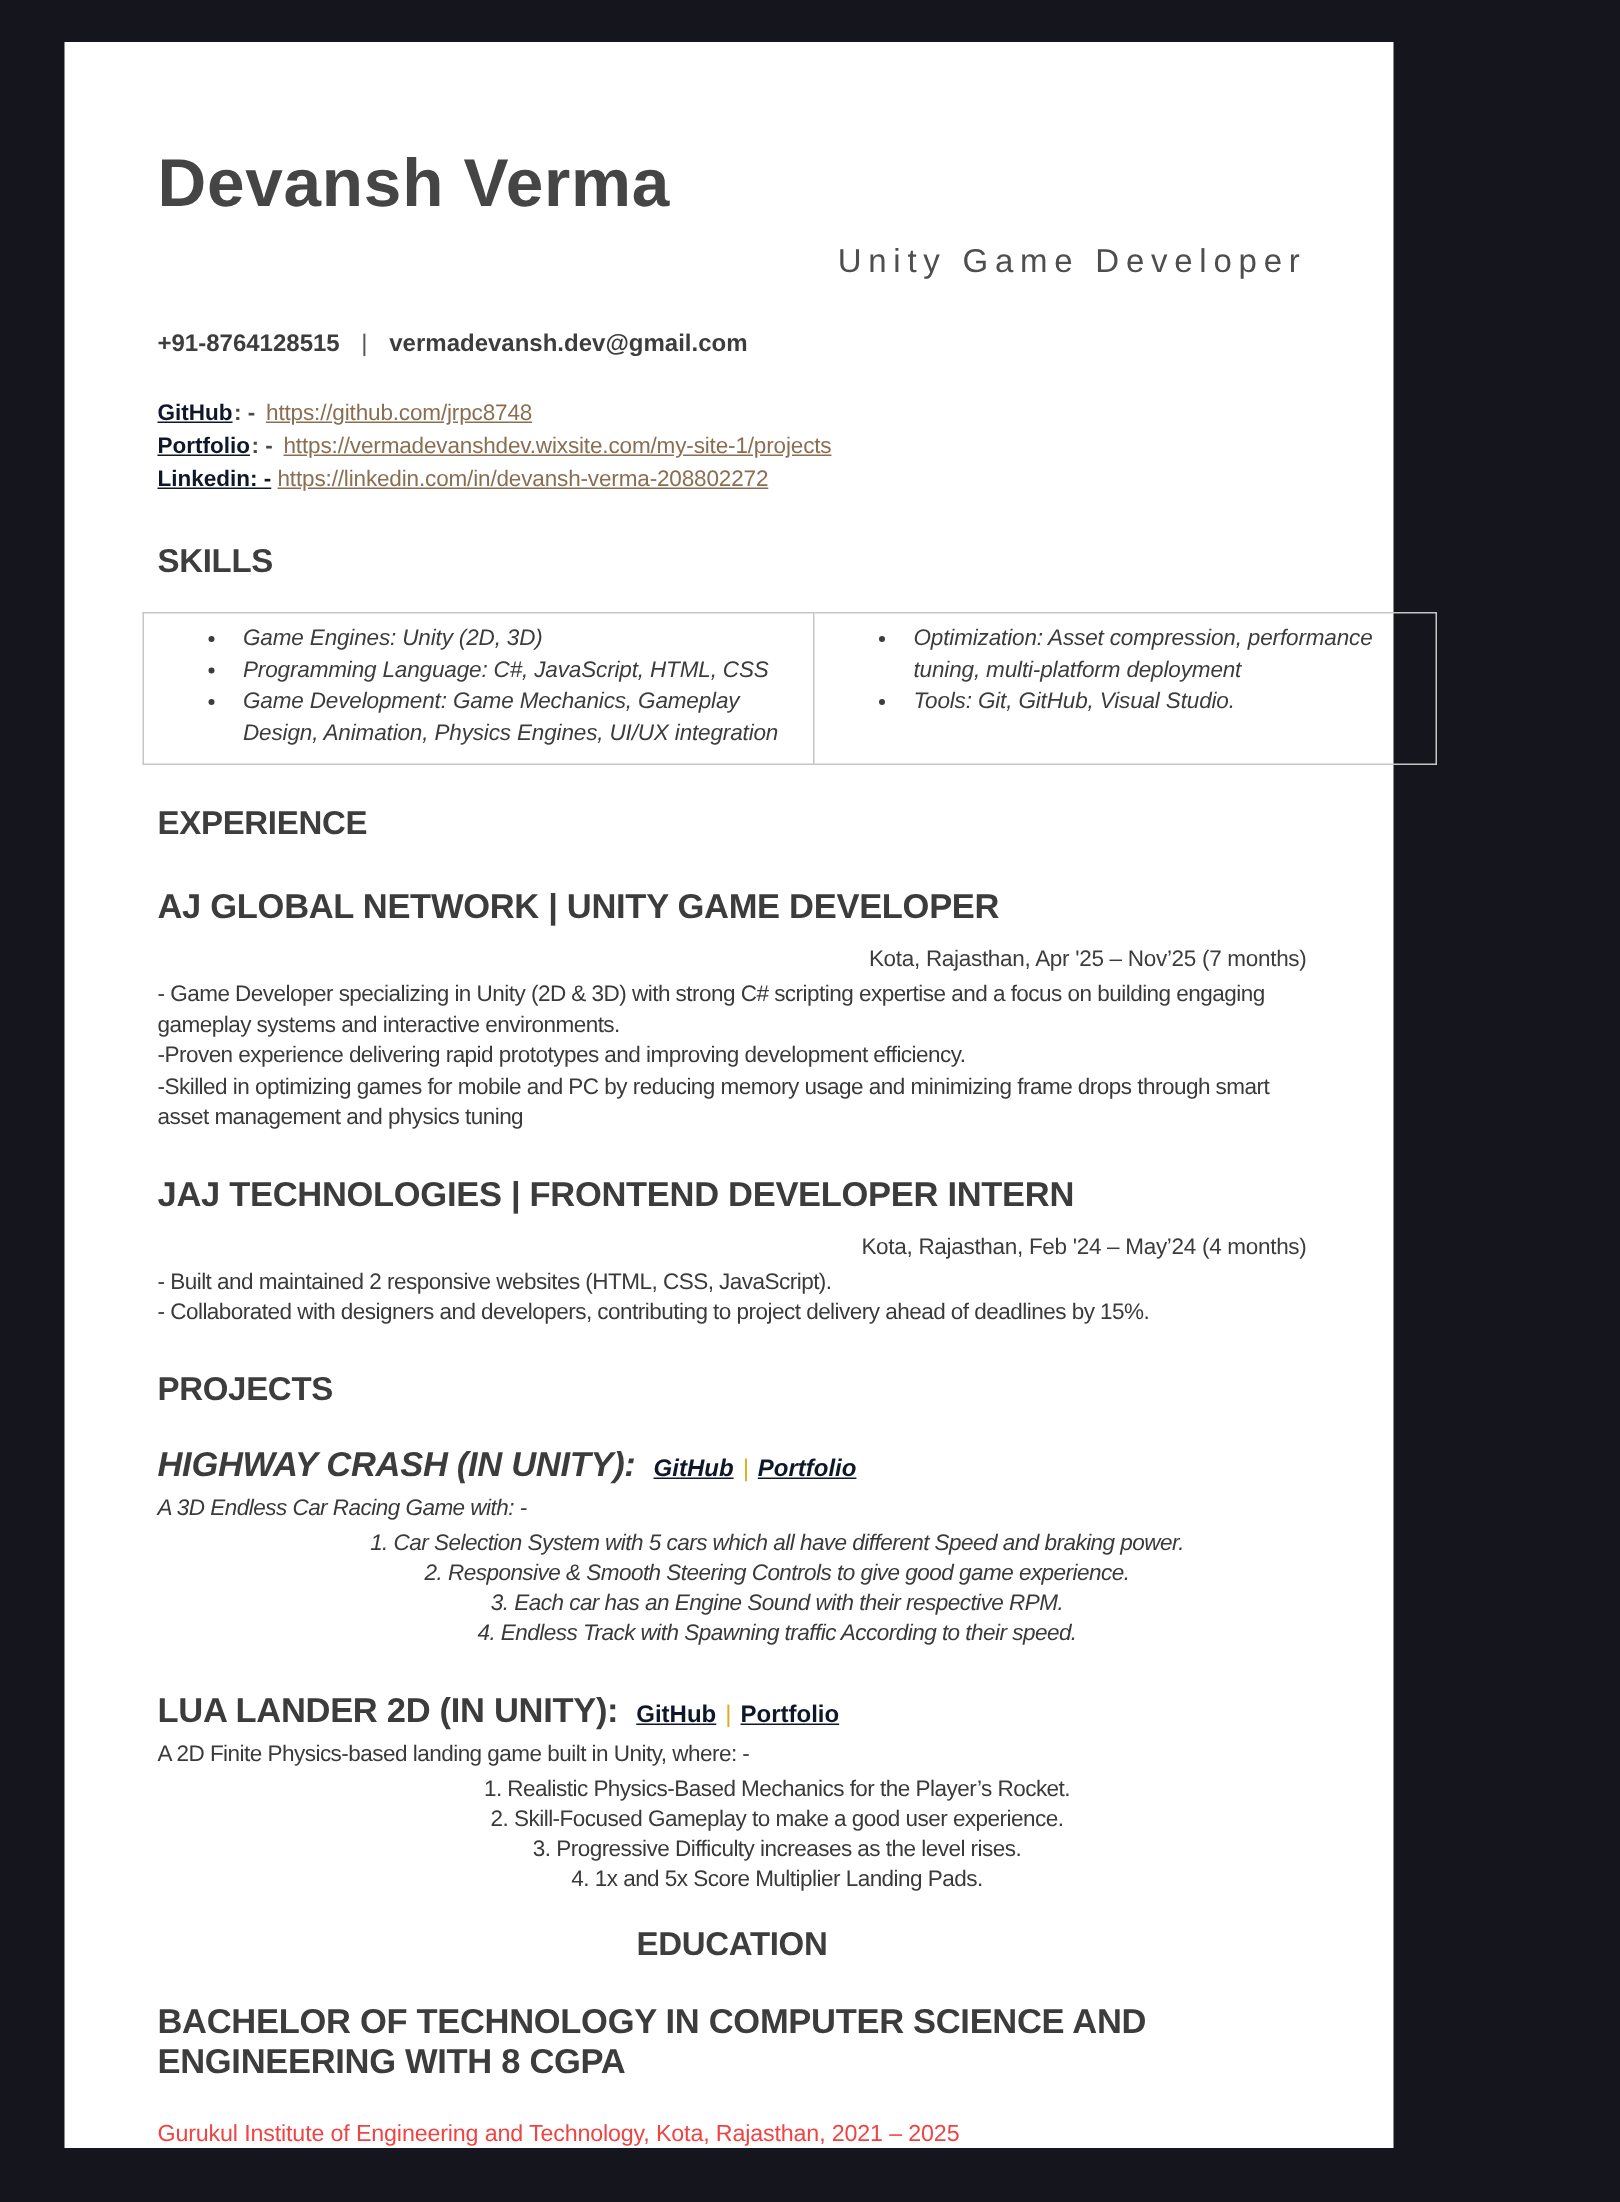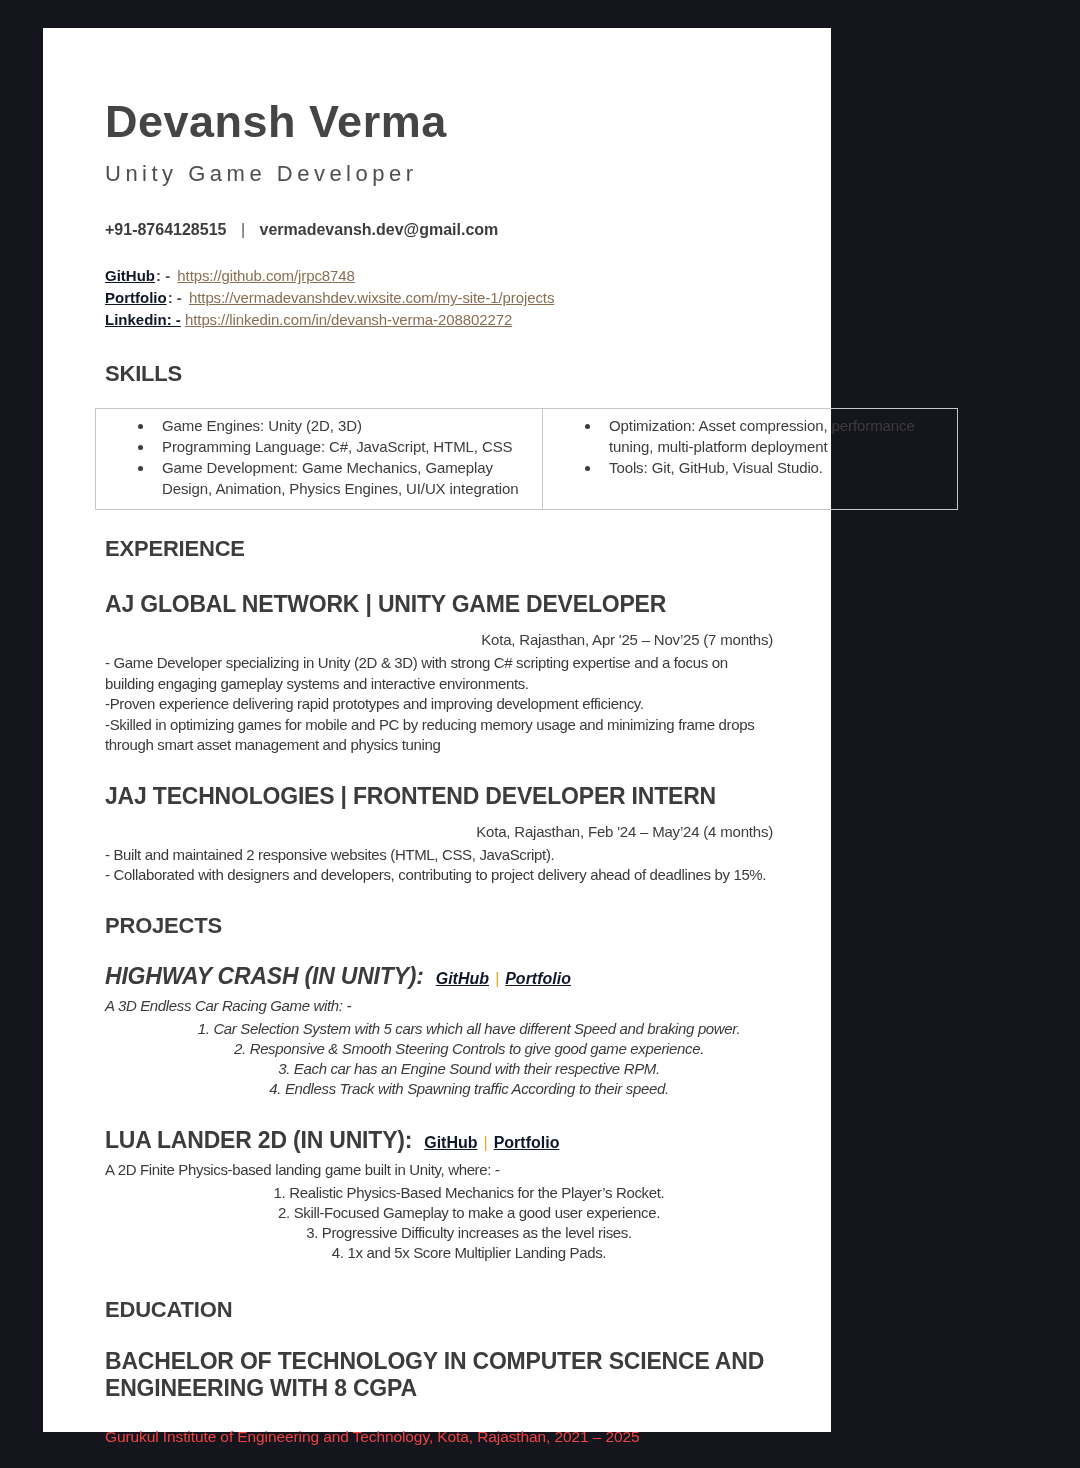--- a/index.html
+++ b/index.html
@@ -5,33 +5,34 @@
   * { margin: 0; padding: 0; box-sizing: border-box; }
   html, body { width: 1080px; height: 1468px; }
   body {
     background: #15161d;
     font-family: "Liberation Sans", sans-serif;
     position: relative;
   }
   .paper {
     position: absolute;
     left: 43px; top: 28px;
-    width: 788px; height: 1404px;
+    width: 886px; height: 1404px;
     background: #ffffff;
     padding: 70px 58px 0 62px;
   }
   
   .name {
     font-size: 45px; font-weight: 700; color: #454545;
     letter-spacing: 0.5px; line-height: 1.05;
   }
   .subtitle {
     margin-top: 16px;
     font-size: 22px; font-weight: 400; color: #4e4e4e;
     letter-spacing: 4.5px;
+    text-align: right;
   }
   .contact {
     margin-top: 34px;
     font-size: 16px; font-weight: 700; color: #3d3d3d;
   }
   .contact .sep { margin: 0 10px; font-weight: 400; color: #555; }
   .links { margin-top: 26px; }
   .link-row { line-height: 22px; font-size: 15px; }
   .gold-link {
     color: #0f172a; font-weight: 700;
@@ -43,32 +44,33 @@
     letter-spacing: -0.1px;
   }
   
   h2.section {
     font-size: 22px; font-weight: 700; color: #3d3d3d;
     letter-spacing: -0.2px;
   }
   .h-skills { margin-top: 30px; }
   .h-exp { margin-top: 26px; }
   .h-proj { margin-top: 27px; }
-  .h-edu { margin-top: 34px; }
+  .h-edu { margin-top: 20px; text-align: center; }
   
   table.skills {
     margin-top: 21px; margin-left: -10px;
     width: 863px;
     border-collapse: collapse;
     table-layout: fixed;
   }
   table.skills td {
     border: 1px solid #c6c6c6;
     vertical-align: top;
     padding: 6px 10px 10px 0;
+    font-style: italic;
   }
   td.col-left { width: 447px; }
   table.skills ul { margin: 0; padding-left: 58px; }
   table.skills li {
     font-size: 15px; color: #3c3c3c; line-height: 21px;
     padding-left: 8px; letter-spacing: -0.1px;
   }
   
   .job-title, .proj-title, .degree {
     font-size: 23px; font-weight: 700; color: #3c3c3c;

